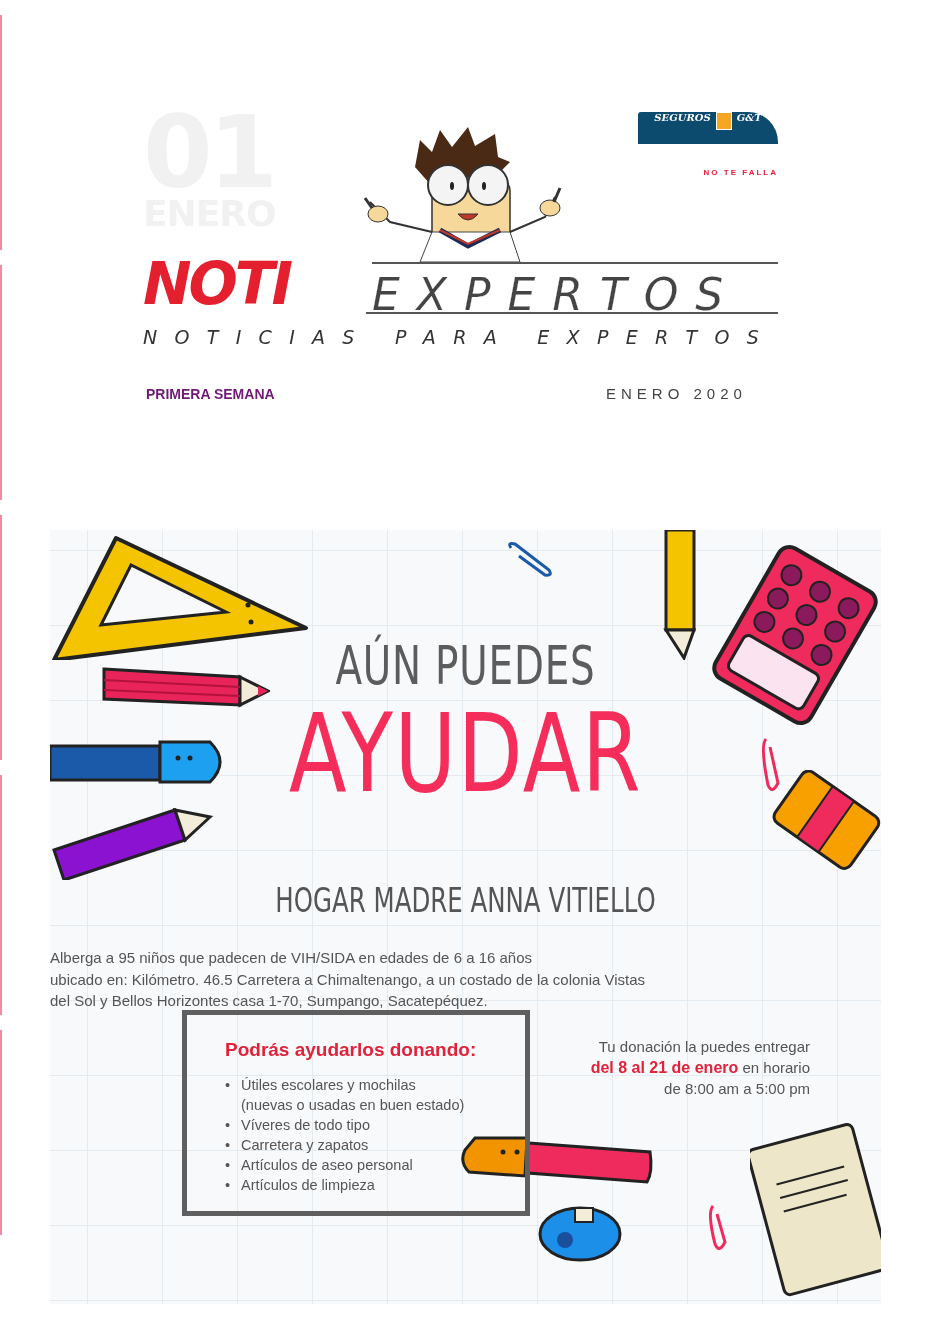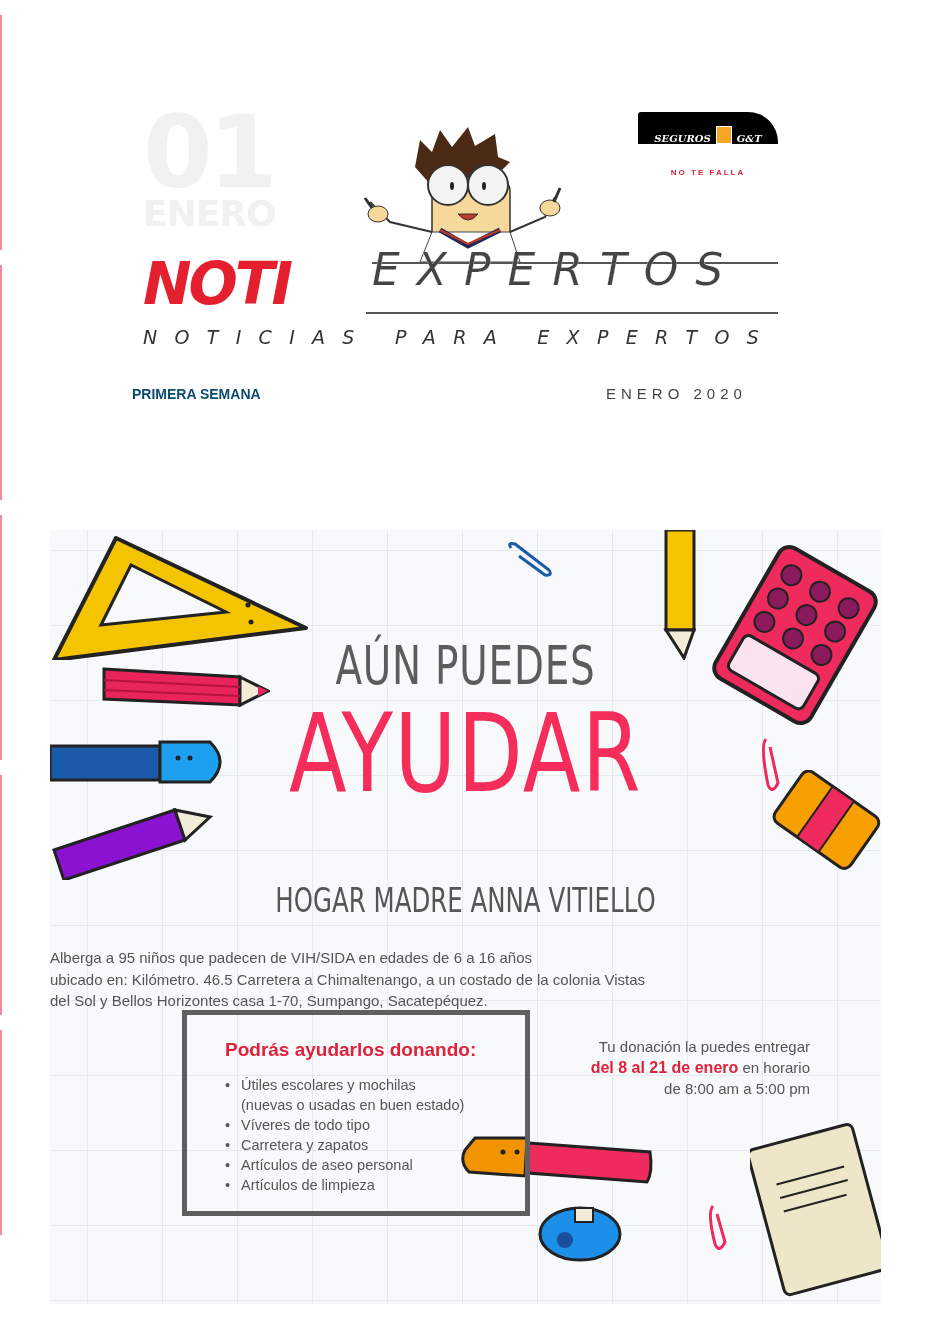--- a/index.html
+++ b/index.html
@@ -2,29 +2,29 @@
 <html><head>
 <meta charset="utf-8">
 <style>
   html,body{margin:0;padding:0;}
   body{width:930px;height:1342px;background:#ffffff;position:relative;overflow:hidden;font-family:"Liberation Sans",sans-serif;}
   .edge-line{position:absolute;left:0;width:2px;background:#f28aa0;}
   .abs{position:absolute;}
   
   .big-num{position:absolute;left:143px;top:108px;font-family:"DejaVu Sans",sans-serif;font-weight:bold;font-size:100px;line-height:90px;color:#f1f1f1;letter-spacing:-4px;}
   .big-month{position:absolute;left:143px;top:196px;font-family:"DejaVu Sans",sans-serif;font-weight:bold;font-size:36px;line-height:36px;color:#f1f1f1;letter-spacing:-1px;}
-  .logo{position:absolute;left:638px;top:112px;width:140px;height:32px;background:#000000;border-radius:3px 30px 0 0;display:flex;align-items:flex-end;justify-content:center;gap:5px;}
+  .logo{position:absolute;left:638px;top:112px;width:140px;height:32px;background:#0c4a6e;border-radius:3px 30px 0 0;display:flex;align-items:flex-start;justify-content:center;gap:5px;}
   .logo-text{color:#fff;font-family:"DejaVu Serif",serif;font-style:italic;font-weight:bold;font-size:10px;}
   .logo-mark{width:14px;height:16px;border:1px solid #fff;background:#f6a623;}
-  .tagline{position:absolute;left:638px;width:140px;top:168px;text-align:center;color:#e0223a;font-size:8px;font-weight:bold;letter-spacing:2px;}
+  .tagline{position:absolute;left:638px;width:140px;top:168px;text-align:right;color:#e0223a;font-size:8px;font-weight:bold;letter-spacing:2px;}
   .title-noti{position:absolute;left:143px;top:254px;font-family:"DejaVu Sans",sans-serif;font-weight:bold;font-style:italic;font-size:58px;line-height:60px;color:#e4202f;letter-spacing:-3px;}
   .rule{position:absolute;height:2px;background:#555;}
-  .title-exp{position:absolute;left:372px;top:245px;font-family:"DejaVu Sans",sans-serif;font-weight:200;font-style:italic;font-size:44px;line-height:50px;color:#444;letter-spacing:17px;-webkit-text-stroke:0.2px #fff;}
+  .title-exp{position:absolute;left:372px;top:270px;font-family:"DejaVu Sans",sans-serif;font-weight:200;font-style:italic;font-size:44px;line-height:50px;color:#444;letter-spacing:17px;-webkit-text-stroke:0.2px #fff;}
   .subtitle{position:absolute;left:143px;top:326px;font-family:"DejaVu Sans",sans-serif;font-style:italic;font-size:19px;color:#333;letter-spacing:17.3px;white-space:nowrap;}
-  .week{position:absolute;left:132px;top:386px;font-weight:bold;font-size:14px;color:#0c4a6e;}
+  .week{position:absolute;left:146px;top:386px;font-weight:bold;font-size:14px;color:#701a75;}
   .date{position:absolute;left:606px;top:385px;font-size:15px;color:#444;letter-spacing:5px;}
   
   .poster{position:absolute;left:50px;top:530px;width:831px;height:774px;background-color:#f7f9fb;
     background-image:linear-gradient(to right,#e3eaf0 1px,transparent 1px),linear-gradient(to bottom,#e3eaf0 1px,transparent 1px);
     background-size:75px 75px;background-position:37px 20px;overflow:hidden;}
   .headline1{position:absolute;left:0;width:831px;top:104px;text-align:center;font-family:"DejaVu Sans Condensed","DejaVu Sans",sans-serif;font-size:54px;color:#5c5c5c;letter-spacing:1px;transform:scaleX(0.8);}
   .headline2{position:absolute;left:0;width:831px;top:164px;text-align:center;font-family:"DejaVu Sans",sans-serif;font-size:108px;line-height:120px;color:#f42d5a;transform:scaleX(0.78);letter-spacing:2px;}
   .org{position:absolute;left:0;width:831px;top:350px;text-align:center;font-family:"DejaVu Sans",sans-serif;font-size:34px;color:#555;transform:scaleX(0.72);}
   .desc{position:absolute;left:0;width:831px;top:402px;text-align:left;font-size:15px;line-height:21.5px;color:#555;margin-top:15px;}
   .box{position:absolute;left:88px;top:480px;width:348px;height:206px;border:5px solid #5f5f5f;box-sizing:border-box;margin-left:44px;}

